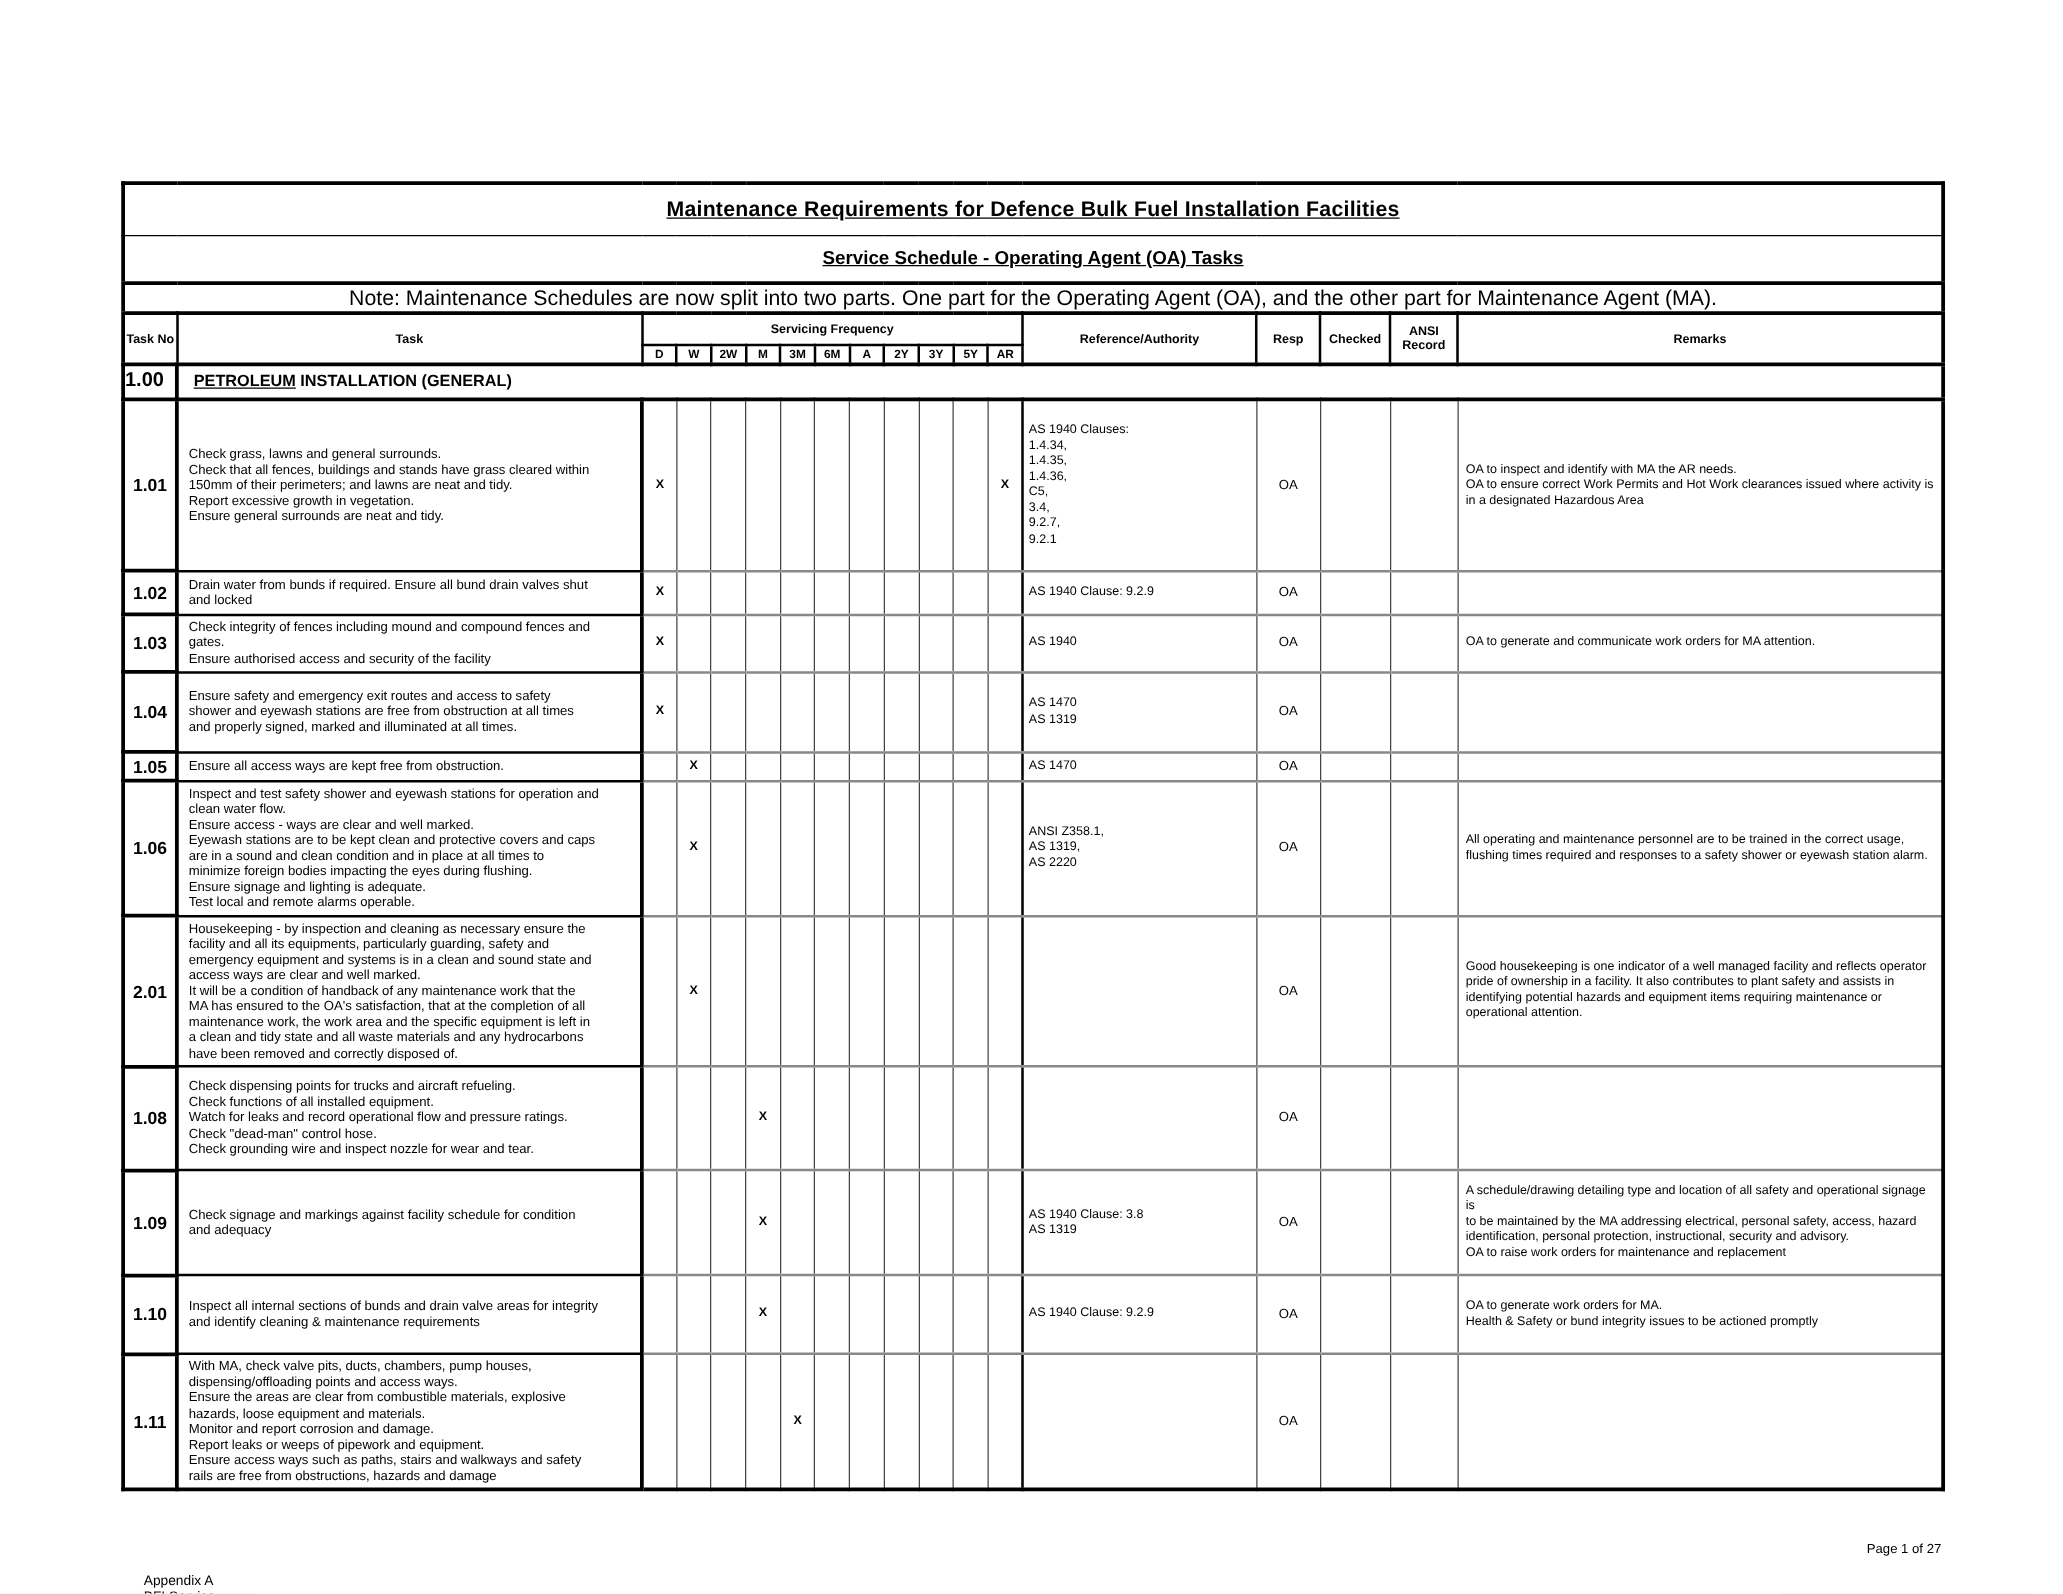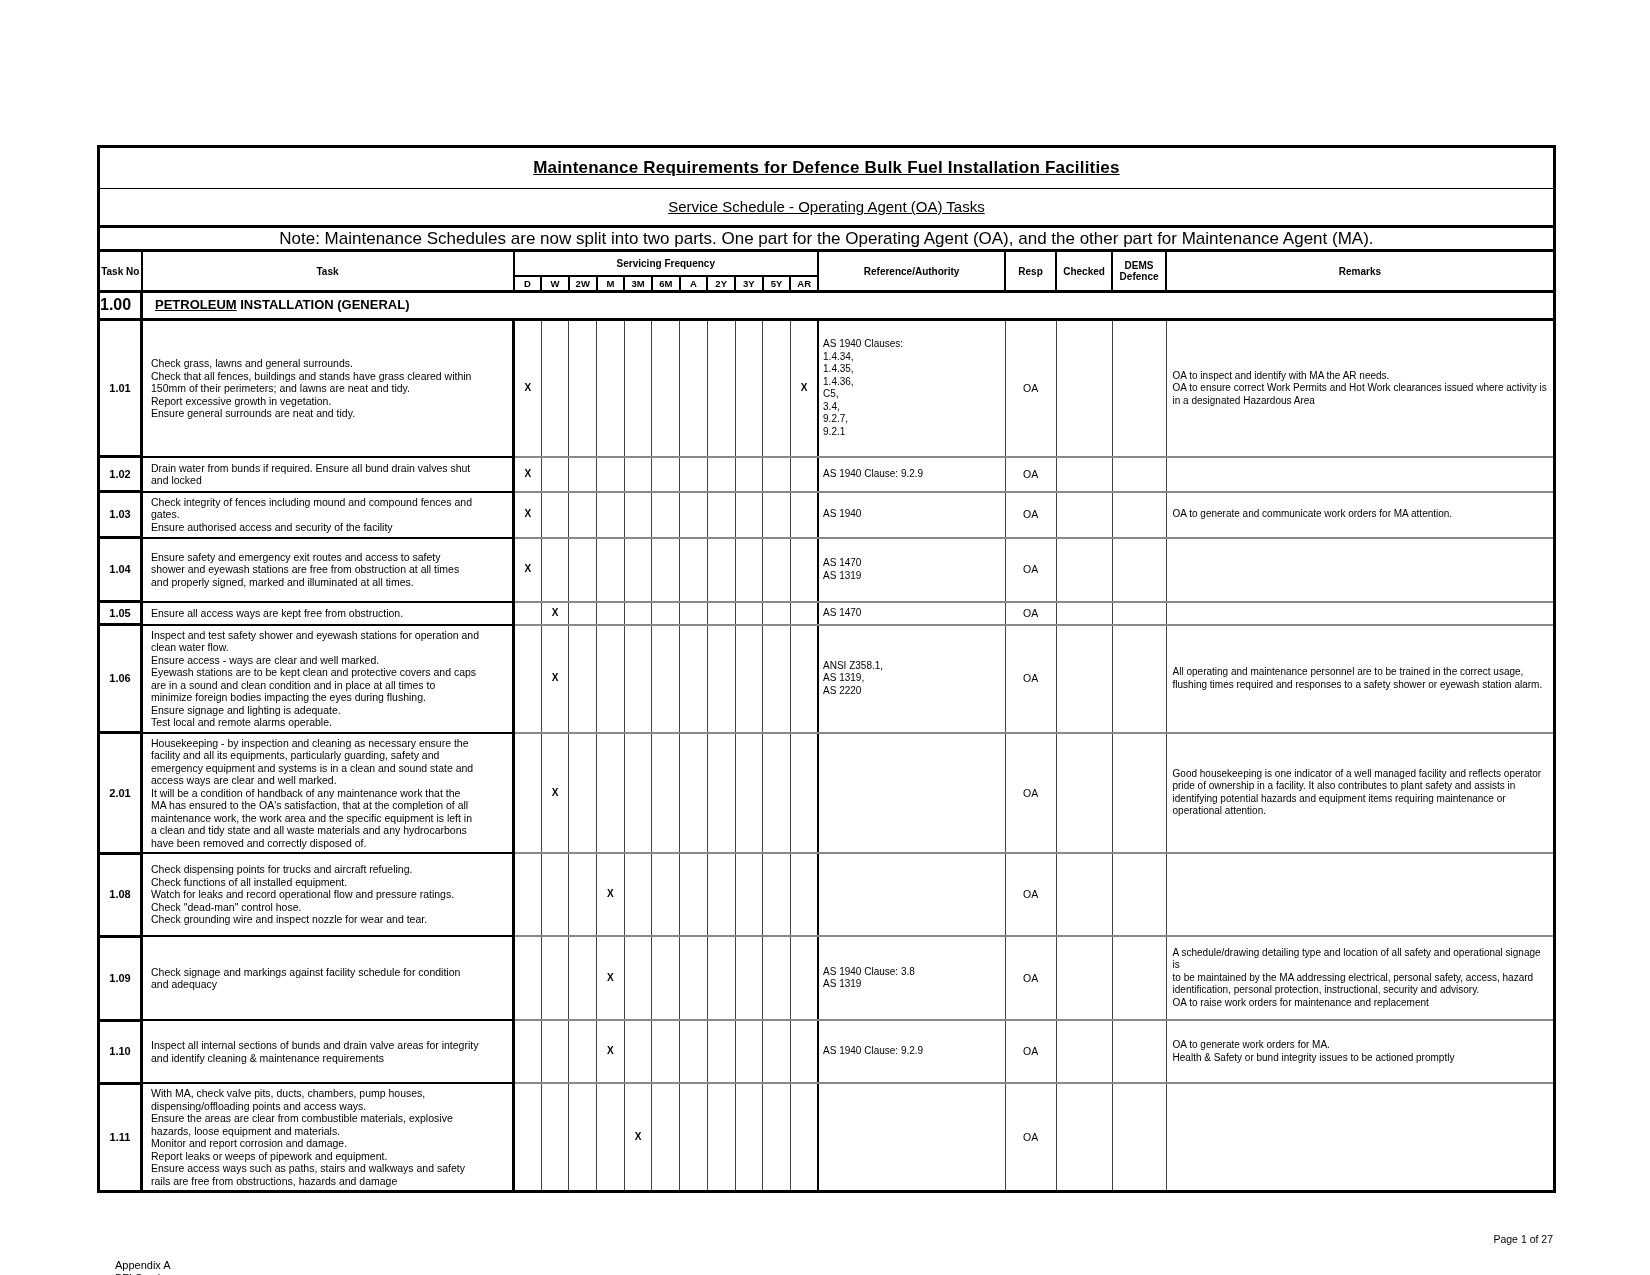--- a/index.html
+++ b/index.html
@@ -11,38 +11,38 @@
     position:absolute; left:97px; top:145px; width:1456px;
     border-collapse:collapse; table-layout:fixed;
     border:3px solid #000; background:#fff;
   }
   td,th { padding:0; vertical-align:middle; overflow:hidden; }
 
   
   .title-cell  { height:40px; text-align:center; border-bottom:1px solid #000; }
   .title-text  { font-size:17px; font-weight:bold; text-decoration:underline; letter-spacing:.2px; }
   .subtitle-cell { height:36px; text-align:center; border-bottom:3px solid #000; }
-  .subtitle-text { font-size:15px; font-weight:normal; text-decoration:underline; }
+  .subtitle-text { font-size:15px; font-weight:bold; text-decoration:underline; }
   .note-cell { height:21px; text-align:center; font-weight:normal; font-size:17px; border-bottom:3px solid #000; }
 
   
   .head-row th { border:2px solid #000; font-size:10px; font-weight:bold; text-align:center; height:23px; }
   .th-taskno { font-size:9px; }
   .freq-row th { border:2px solid #000; font-size:9.5px; font-weight:bold; text-align:center; height:13px; }
 
   
   .section-row td { border:2px solid #000; border-top:3px solid #000; border-bottom:3px solid #000; height:25px; }
   .section-no { text-align:left; font-weight:bold; font-size:16px; border:3px solid #000 !important; }
   .section-title-cell { text-align:left; padding-left:12px; font-size:13px; font-weight:bold; }
   .sec-u { text-decoration:underline; }
 
   
   tbody td { font-size:10.5px; line-height:12.5px; }
   .cell-taskno {
-    border:3px solid #000; text-align:center; font-weight:bold; font-size:11px;
+    border:3px solid #000; text-align:center; font-weight:bold; font-size:14px;
   }
   .cell-task {
     border-left:3px solid #000; border-right:3px solid #000;
     border-top:2px solid #000; border-bottom:2px solid #000;
     text-align:left; padding:3px 6px 3px 8px; white-space:pre-line;
   }
   .cell-freq {
     text-align:center; font-weight:bold; font-size:10px;
     border-left:1px solid #444; border-right:1px solid #444;
     border-top:2px solid #888; border-bottom:2px solid #888;
@@ -113,21 +113,21 @@
       <tr>
         <td class="note-cell" colspan="18">Note: Maintenance Schedules are now split into two parts.  One part for the Operating Agent (OA), and the other part for Maintenance Agent (MA).</td>
       </tr>
       <tr class="head-row">
         <th rowspan="2" class="th-taskno">Task No</th>
         <th rowspan="2">Task</th>
         <th colspan="11">Servicing Frequency</th>
         <th rowspan="2">Reference/Authority</th>
         <th rowspan="2">Resp</th>
         <th rowspan="2">Checked</th>
-        <th rowspan="2">DEMS Defence</th>
+        <th rowspan="2">ANSI Record</th>
         <th rowspan="2">Remarks</th>
       </tr>
       <tr class="freq-row" id="freq-head-row">
           <th>D</th>
           <th>W</th>
           <th>2W</th>
           <th>M</th>
           <th>3M</th>
           <th>6M</th>
           <th>A</th>

